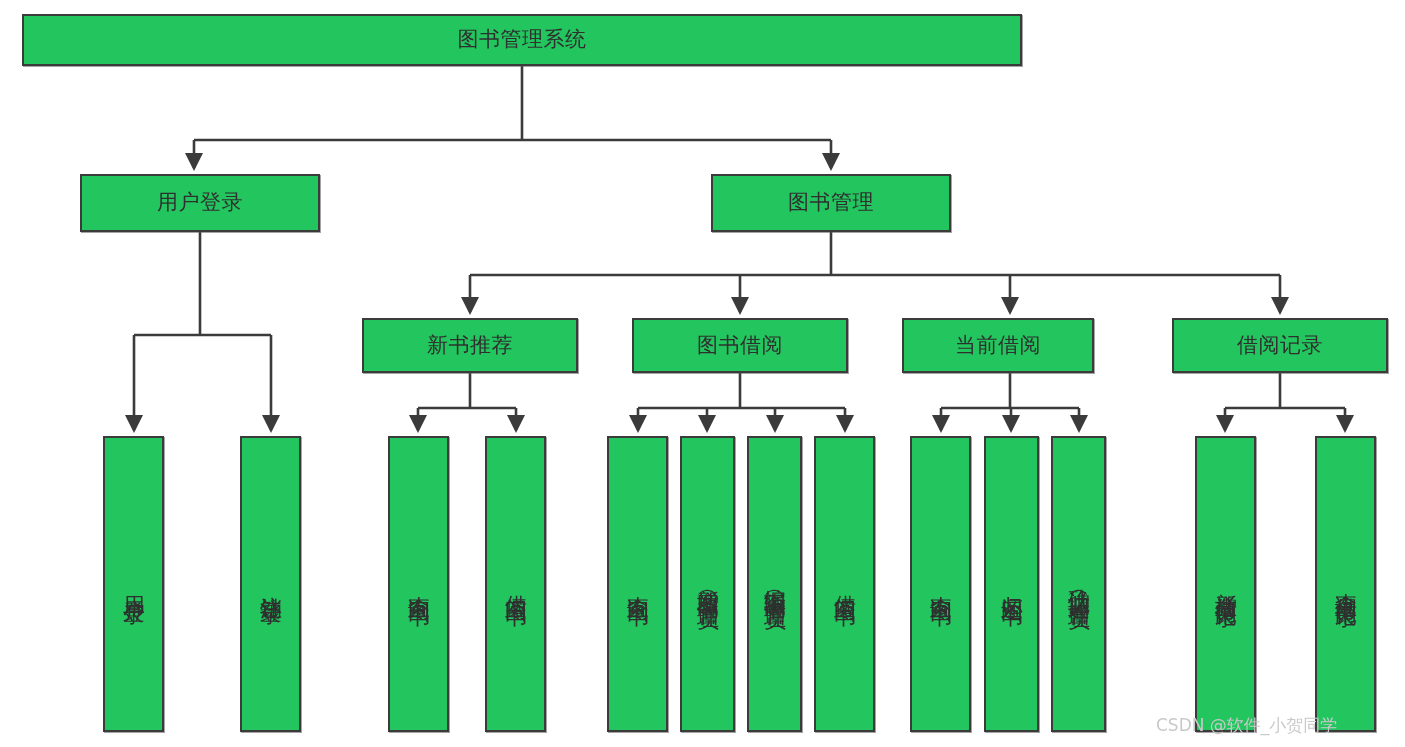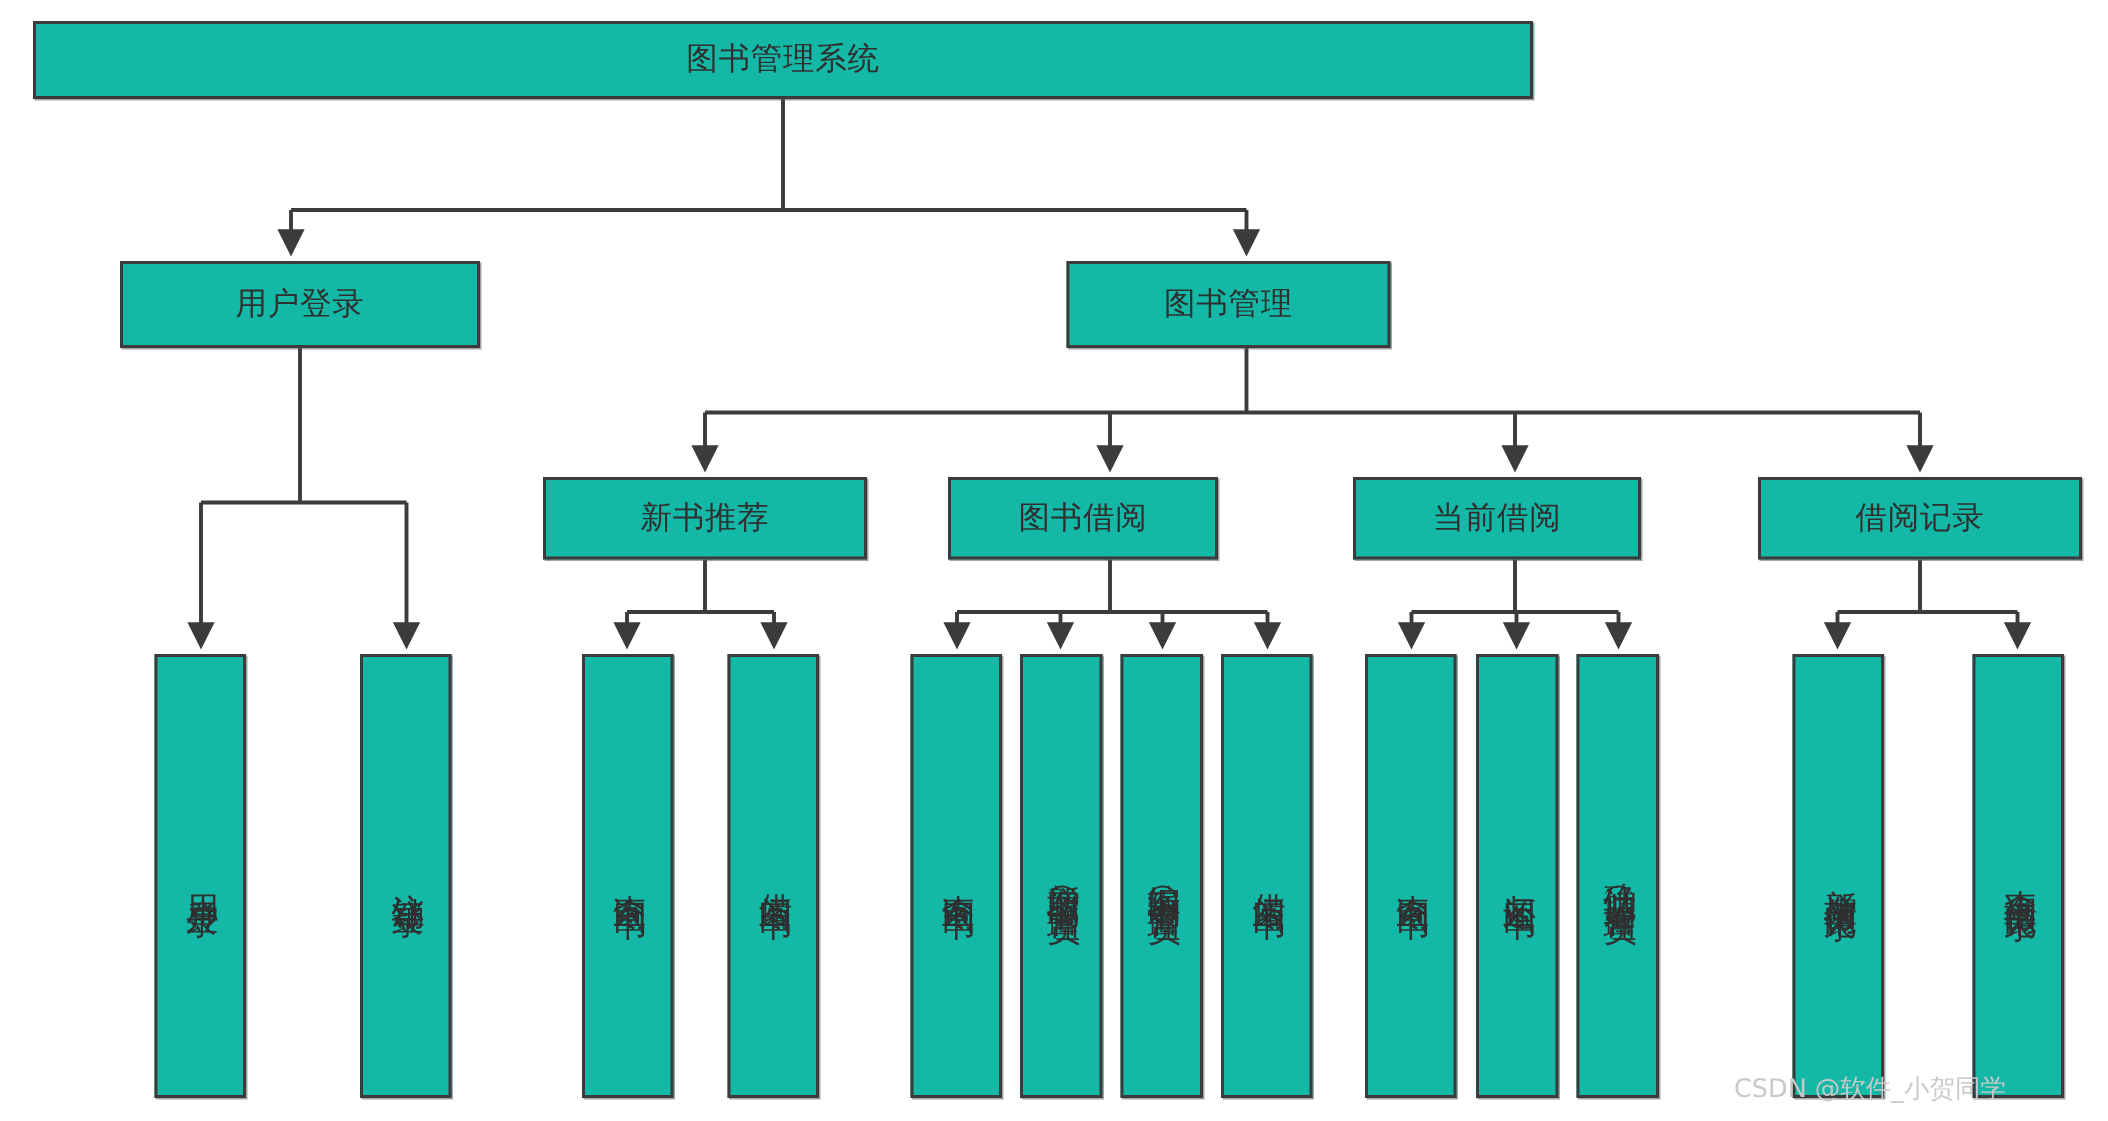--- a/index.html
+++ b/index.html
@@ -19,21 +19,21 @@
     position: absolute;
     left: 0;
     top: 0;
     width: 1405px;
     height: 747px;
   }
   .node {
     position: absolute;
     box-sizing: border-box;
     border: 2px solid #3b3b3b;
-    background: #14b8a6;
+    background: #22c55e;
     display: flex;
     align-items: center;
     justify-content: center;
     box-shadow: 1px 1px 0 0 rgba(90,90,90,0.55);
   }
   .node .label {
     color: #2f2f2f;
     line-height: 1.22;
     text-align: center;
     white-space: pre;
@@ -120,28 +120,28 @@
     </g>
   </svg>
 
   <div class="node horiz" style="left: 22px; top: 14px; width: 1000px; height: 52px; border-color: rgb(59, 59, 59);">
     <span class="label" style="color: rgb(47, 47, 47);">图书管理系统</span>
   </div>
 
   <div class="node horiz" style="left: 80px; top: 174px; width: 240px; height: 58px; border-color: rgb(59, 59, 59);">
     <span class="label" style="color: rgb(47, 47, 47);">用户登录</span>
   </div>
-  <div class="node horiz" style="left: 711px; top: 174px; width: 216px; height: 58px; border-color: rgb(59, 59, 59);">
+  <div class="node horiz" style="left: 711px; top: 174px; width: 240px; height: 58px; border-color: rgb(59, 59, 59);">
     <span class="label" style="color: rgb(47, 47, 47);">图书管理</span>
   </div>
 
   <div class="node horiz" style="left: 362px; top: 318px; width: 216px; height: 55px; border-color: rgb(59, 59, 59);">
     <span class="label" style="color: rgb(47, 47, 47);">新书推荐</span>
   </div>
-  <div class="node horiz" style="left: 632px; top: 318px; width: 180px; height: 55px; border-color: rgb(59, 59, 59);">
+  <div class="node horiz" style="left: 632px; top: 318px; width: 216px; height: 55px; border-color: rgb(59, 59, 59);">
     <span class="label" style="color: rgb(47, 47, 47);">图书借阅</span>
   </div>
   <div class="node horiz" style="left: 902px; top: 318px; width: 192px; height: 55px; border-color: rgb(59, 59, 59);">
     <span class="label" style="color: rgb(47, 47, 47);">当前借阅</span>
   </div>
   <div class="node horiz" style="left: 1172px; top: 318px; width: 216px; height: 55px; border-color: rgb(59, 59, 59);">
     <span class="label" style="color: rgb(47, 47, 47);">借阅记录</span>
   </div>
 
   <div class="node vert" style="left: 103px; top: 436px; width: 61px; height: 296px; border-color: rgb(59, 59, 59);">

